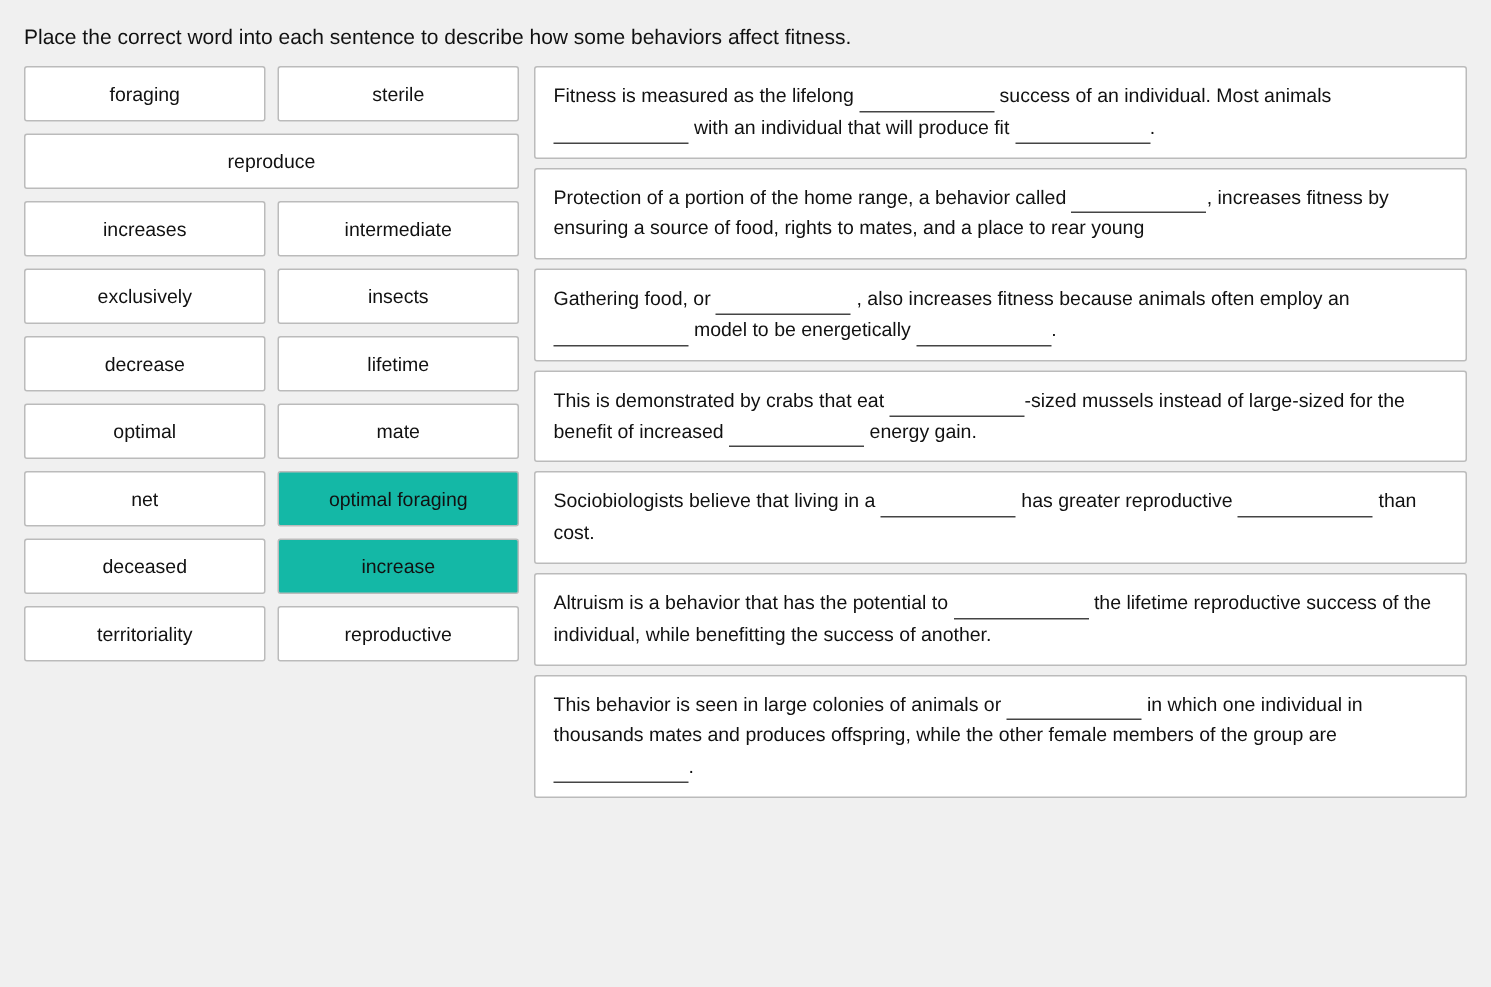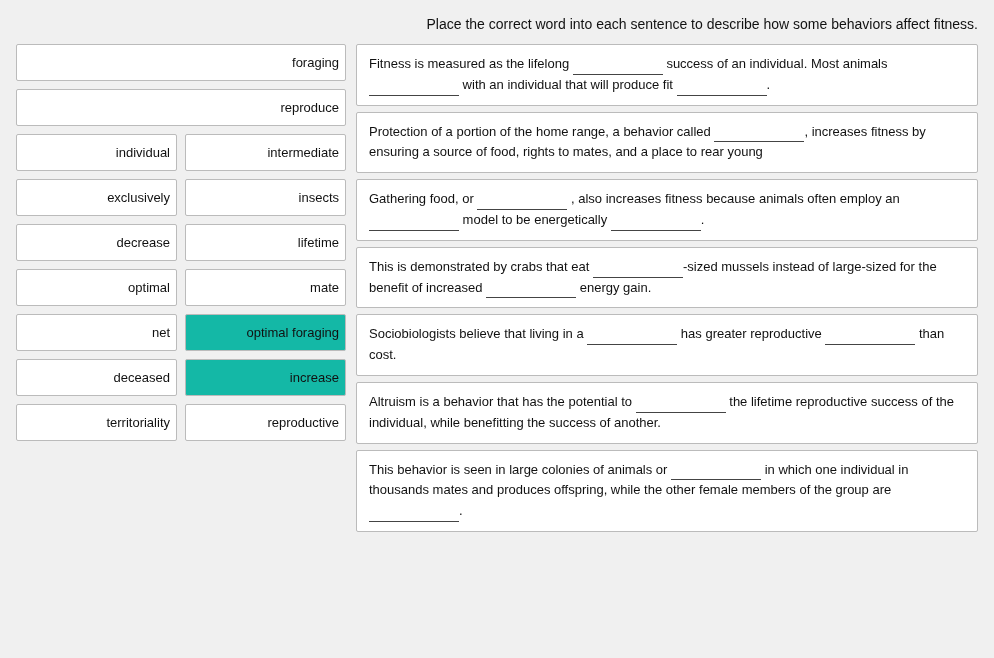--- a/index.html
+++ b/index.html
@@ -8,21 +8,20 @@
       font-size: 13px;
       background: #f0f0f0;
       padding: 16px;
       width: 994px;
       min-height: 658px;
     }
     .instruction {
       font-size: 14px;
       margin-bottom: 12px;
       color: #111;
-      text-align: right;
     }
     .main-layout {
       display: flex;
       gap: 10px;
     }
     .word-bank {
       display: flex;
       flex-direction: column;
       gap: 0;
       width: 330px;
@@ -31,21 +30,21 @@
     .word-row {
       display: flex;
       gap: 8px;
       margin-bottom: 8px;
     }
     .word-box {
       flex: 1;
       border: 1.5px solid #bbb;
       background: #fff;
       padding: 10px 6px;
-      text-align: right;
+      text-align: center;
       font-size: 13px;
       color: #111;
       cursor: grab;
       user-select: none;
       border-radius: 2px;
     }
     .word-box.dark {
       background: #14b8a6;
       font-weight: 500;
     }
@@ -75,26 +74,27 @@
 </head>
 <body>
 
 <p class="instruction">Place the correct word into each sentence to describe how some behaviors affect fitness.</p>
 
 <div class="main-layout">
   <div class="word-bank">
 
   <div class="word-row">
         <div class="word-box">foraging</div>
+        <div class="word-box">sterile</div>
       </div>
       <div class="word-row">
         <div class="word-box">reproduce</div>
       </div>
       <div class="word-row">
-        <div class="word-box">individual</div>
+        <div class="word-box">increases</div>
         <div class="word-box">intermediate</div>
       </div>
       <div class="word-row">
         <div class="word-box">exclusively</div>
         <div class="word-box">insects</div>
       </div>
       <div class="word-row">
         <div class="word-box">decrease</div>
         <div class="word-box">lifetime</div>
       </div>

